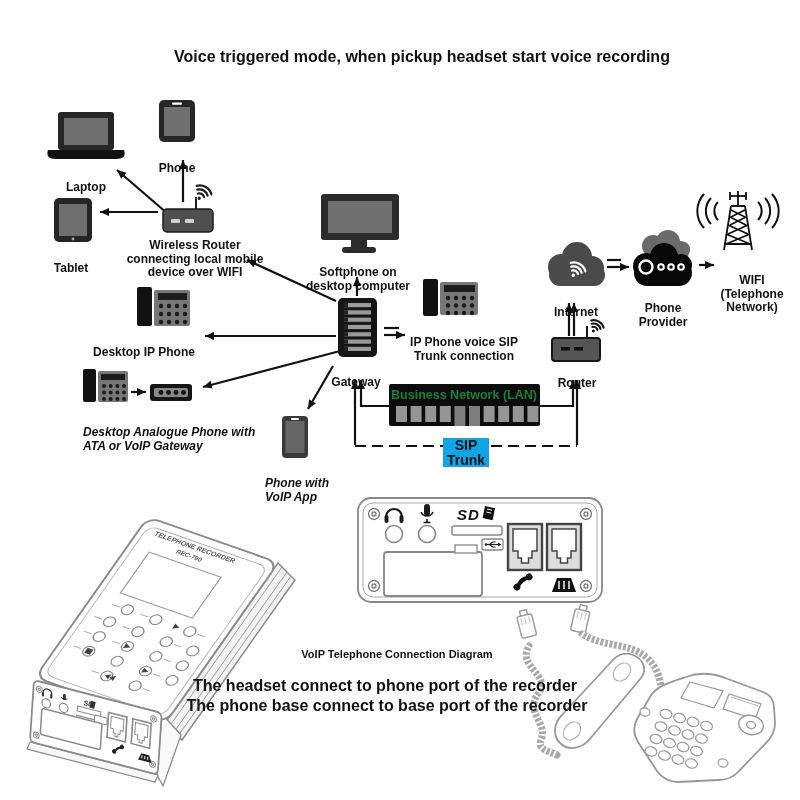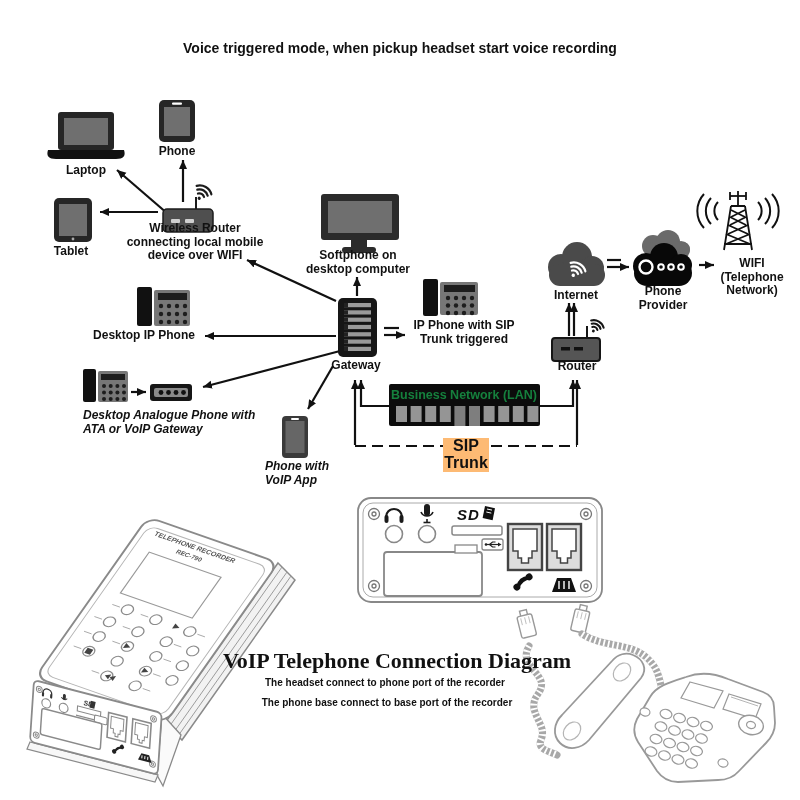--- a/index.html
+++ b/index.html
@@ -1,35 +1,35 @@
 <!DOCTYPE html>
 <html><head>
 <meta charset="utf-8">
 <style>
   html,body{margin:0;padding:0;background:#fff;}
   .stage{position:relative;width:800px;height:800px;background:#fff;overflow:hidden;
          font-family:"Liberation Sans",sans-serif;color:#111;}
   .layer{position:absolute;left:0;top:0;z-index:1;}
   .lbl{position:absolute;z-index:2;font-weight:bold;font-size:12px;line-height:1.13;
-       text-align:center;transform:translateX(-50%);color:#111;}
+       text-align:center;transform:translateX(-50%);color:#111;margin-top:17px;}
   .lbl.left{transform:none;text-align:left;font-style:italic;}
   .lbl.nowrap{white-space:nowrap;}
   .title{position:absolute;z-index:2;left:400px;transform:translateX(-50%);white-space:nowrap;
          font-weight:bold;}
   #main-title{top:18px;font-size:18px;}
-  #sub-title{top:40px;font-size:14px;}
+  #sub-title{top:48px;font-size:16px;margin-left:22px;}
   #lan-label{position:absolute;z-index:2;left:464px;top:388px;transform:translateX(-50%);
              color:#15803d;font-weight:bold;font-size:12.5px;white-space:nowrap;}
   #sip-label{position:absolute;z-index:2;left:466px;top:438px;transform:translateX(-50%);
-             width:46px;background:#fdba74;font-weight:bold;font-size:16px;line-height:1.05;
+             width:46px;background:#0ea5e9;font-weight:bold;font-size:14px;line-height:1.05;
              text-align:center;}
   #conn-heading{position:absolute;z-index:2;left:397px;top:648px;transform:translateX(-50%);
-                font-weight:bold;font-size:22px;white-space:nowrap;font-family:Liberation Serif, serif;}
+                font-weight:bold;font-size:11px;white-space:nowrap;}
   .conn-line{position:absolute;z-index:2;transform:translateX(-50%);font-weight:bold;
-             font-size:10px;white-space:nowrap;}
+             font-size:16px;white-space:nowrap;}
 </style>
 </head>
 <body>
 
 <div class="stage">
 
   <div class="title" id="sub-title">Voice triggered mode, when pickup headset start voice recording</div>
 
   <svg class="layer" width="800" height="800" viewBox="0 0 800 800">
     <defs>
@@ -517,21 +517,21 @@
 
   <div class="lbl nowrap" style="left:86px;top:164px">Laptop</div>
   <div class="lbl nowrap" style="left:177px;top:145px">Phone</div>
   <div class="lbl nowrap" style="left:71px;top:245px">Tablet</div>
   <div class="lbl" style="left:195px;top:222px;width:146px">Wireless Router connecting local mobile device over WIFI</div>
   <div class="lbl" style="left:358px;top:249px;width:124px">Softphone on desktop computer</div>
   <div class="lbl nowrap" style="left:356px;top:359px">Gateway</div>
   <div class="lbl nowrap" style="left:144px;top:329px">Desktop IP Phone</div>
   <div class="lbl left" style="left:83px;top:409px;width:175px">Desktop Analogue Phone with ATA or VoIP Gateway</div>
   <div class="lbl left" style="left:265px;top:460px;width:80px">Phone with VoIP App</div>
-  <div class="lbl" style="left:464px;top:319px;width:118px">IP Phone with SIP Trunk triggered</div>
+  <div class="lbl" style="left:464px;top:319px;width:118px">IP Phone voice SIP Trunk connection</div>
   <div id="lan-label">Business Network (LAN)</div>
   <div id="sip-label">SIP Trunk</div>
   <div class="lbl nowrap" style="left:576px;top:289px">Internet</div>
   <div class="lbl nowrap" style="left:577px;top:360px">Router</div>
   <div class="lbl" style="left:663px;top:285px;width:58px">Phone Provider</div>
   <div class="lbl" style="left:752px;top:257px;width:88px">WIFI (Telephone Network)</div>
 
   <div id="conn-heading">VoIP Telephone Connection Diagram</div>
   <div class="conn-line" style="left:385px;top:677px">The headset connect to phone port of the recorder</div>
   <div class="conn-line" style="left:387px;top:697px">The phone base connect to base port of the recorder</div>

